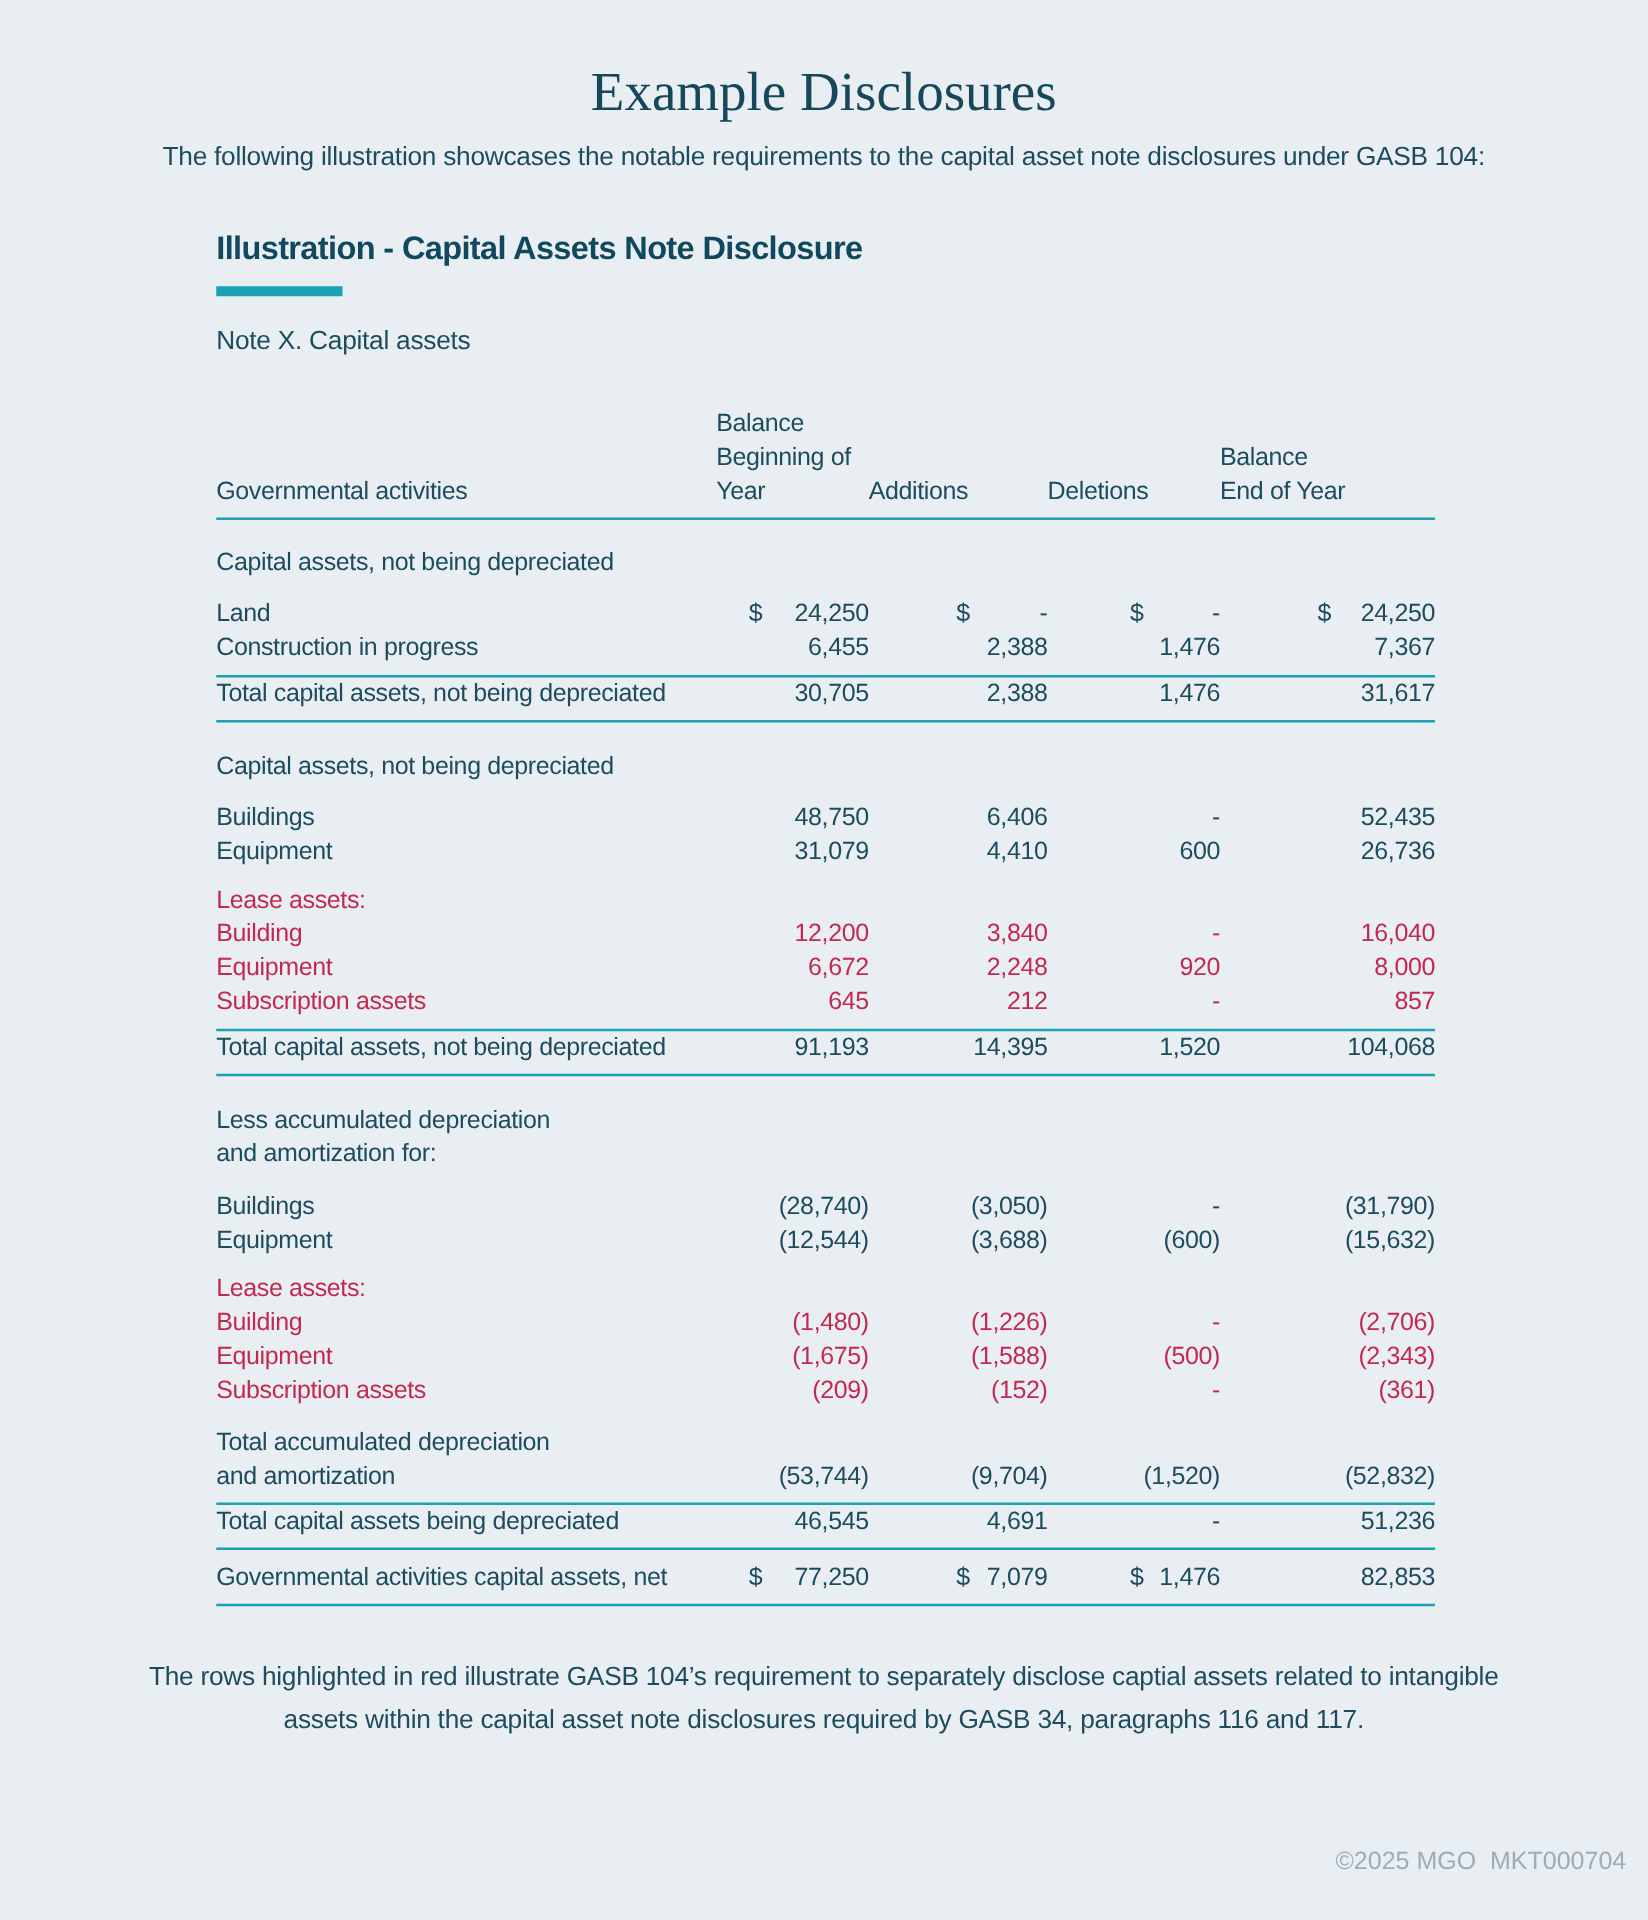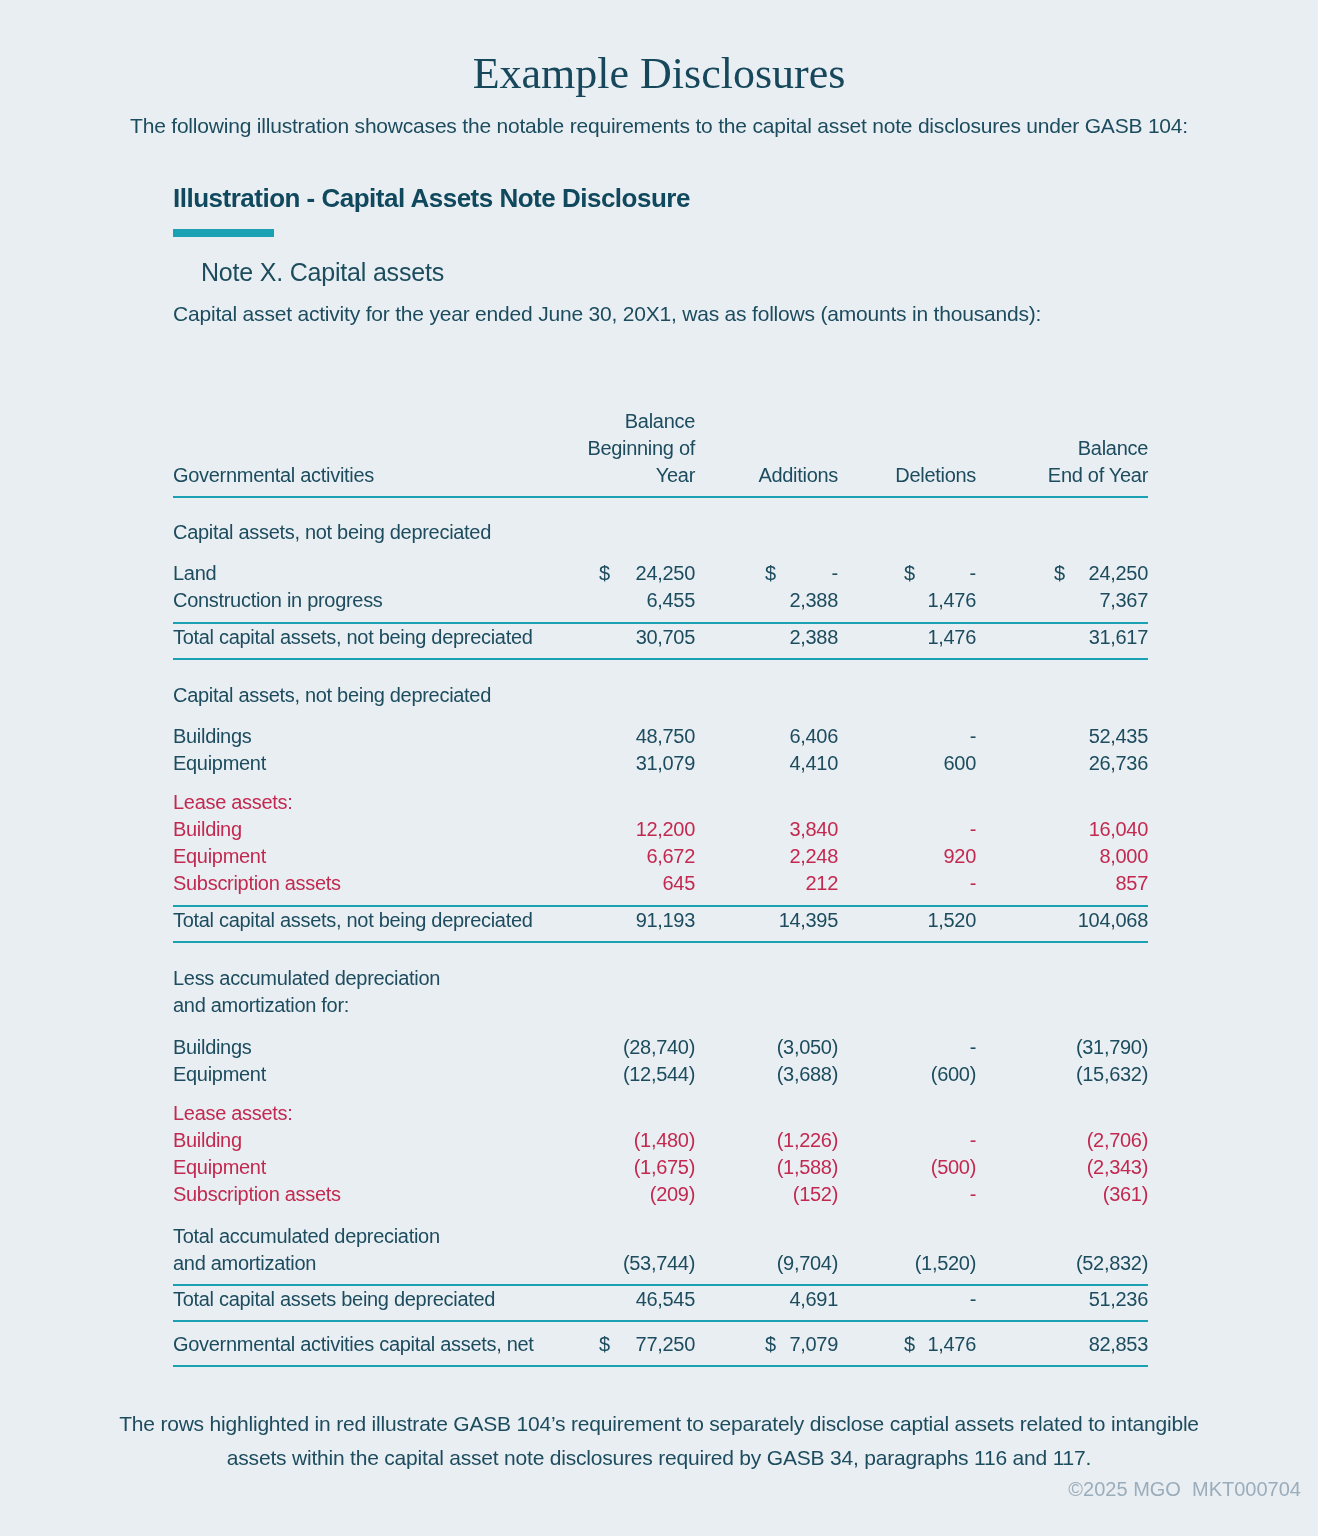--- a/index.html
+++ b/index.html
@@ -32,38 +32,38 @@
 
   .content{margin-left:173px;width:975px;}
 
   .section-heading{
     margin-top:42px;
     font-size:26px;line-height:35px;font-weight:bold;letter-spacing:-0.5px;
     color:#10485e;
   }
   .accent-bar{margin-top:13px;width:101px;height:8px;background:var(--teal);}
 
-  .note-label{margin-top:22px;font-size:25px;line-height:27px;letter-spacing:-0.2px;margin-left:28px;}
+  .note-label{margin-top:22px;font-size:21px;line-height:27px;letter-spacing:-0.2px;}
   .note-intro{margin-top:14px;font-size:21px;line-height:27px;letter-spacing:-0.2px;}
 
   
   .tbl{margin-top:40px;width:975px;font-size:20px;letter-spacing:-0.3px;}
   .trow{display:flex;align-items:baseline;line-height:27px;}
   .c1{width:400px;min-width:400px;max-width:400px;white-space:nowrap;overflow:visible;}
   .cell{display:flex;align-items:baseline;white-space:nowrap;}
   .c2{width:122px;min-width:122px;padding-left:26px;}
   .c3{width:143px;min-width:143px;padding-left:70px;}
   .c4{width:138px;min-width:138px;padding-left:66px;}
   .c5{width:172px;min-width:172px;padding-left:78px;}
   .val{margin-left:auto;}
   .dollar{margin-right:auto;}
 
   .thead{display:flex;align-items:flex-end;}
   .thead .hcell{display:flex;flex-direction:column;justify-content:flex-end;line-height:27px;}
-  .thead .hc2,.thead .hc3,.thead .hc4,.thead .hc5{text-align:right;margin-top:41px;}
+  .thead .hc2,.thead .hc3,.thead .hc4,.thead .hc5{}
   .thead .hc1{width:400px;}
   .thead .hc2{width:122px;}
   .thead .hc3{width:143px;}
   .thead .hc4{width:138px;}
   .thead .hc5{width:172px;}
 
   .tbl-rule{height:2px;background:var(--teal);}
   .mt7{margin-top:7px;}  .mt8{margin-top:8px;}  .mt9{margin-top:9px;}
   .mt12{margin-top:12px;}.mt13{}.mt14{margin-top:14px;}
   .mt15{margin-top:15px;}.mt21{margin-top:21px;}.mt22{margin-top:22px;}
@@ -85,21 +85,20 @@
 <div class="page">
 
   <div class="doc-title">Example Disclosures</div>
   <div class="doc-subtitle">The following illustration showcases the notable requirements to the capital asset note disclosures under GASB 104:</div>
 
   <div class="content">
     <div class="section-heading">Illustration - Capital Assets Note Disclosure</div>
     <div class="accent-bar"></div>
 
     <div class="note-label">Note X. Capital assets</div>
-    <div class="note-intro">Capital asset activity for the year ended June 30, 20X1, was as follows (amounts in thousands):</div>
 
     <div class="tbl">
 
       <div class="thead">
         <div class="hcell hc1">
           <span>Governmental activities</span>
         </div>
         <div class="hcell hc2">
           <span>Balance</span>
           <span>Beginning of Year</span>

